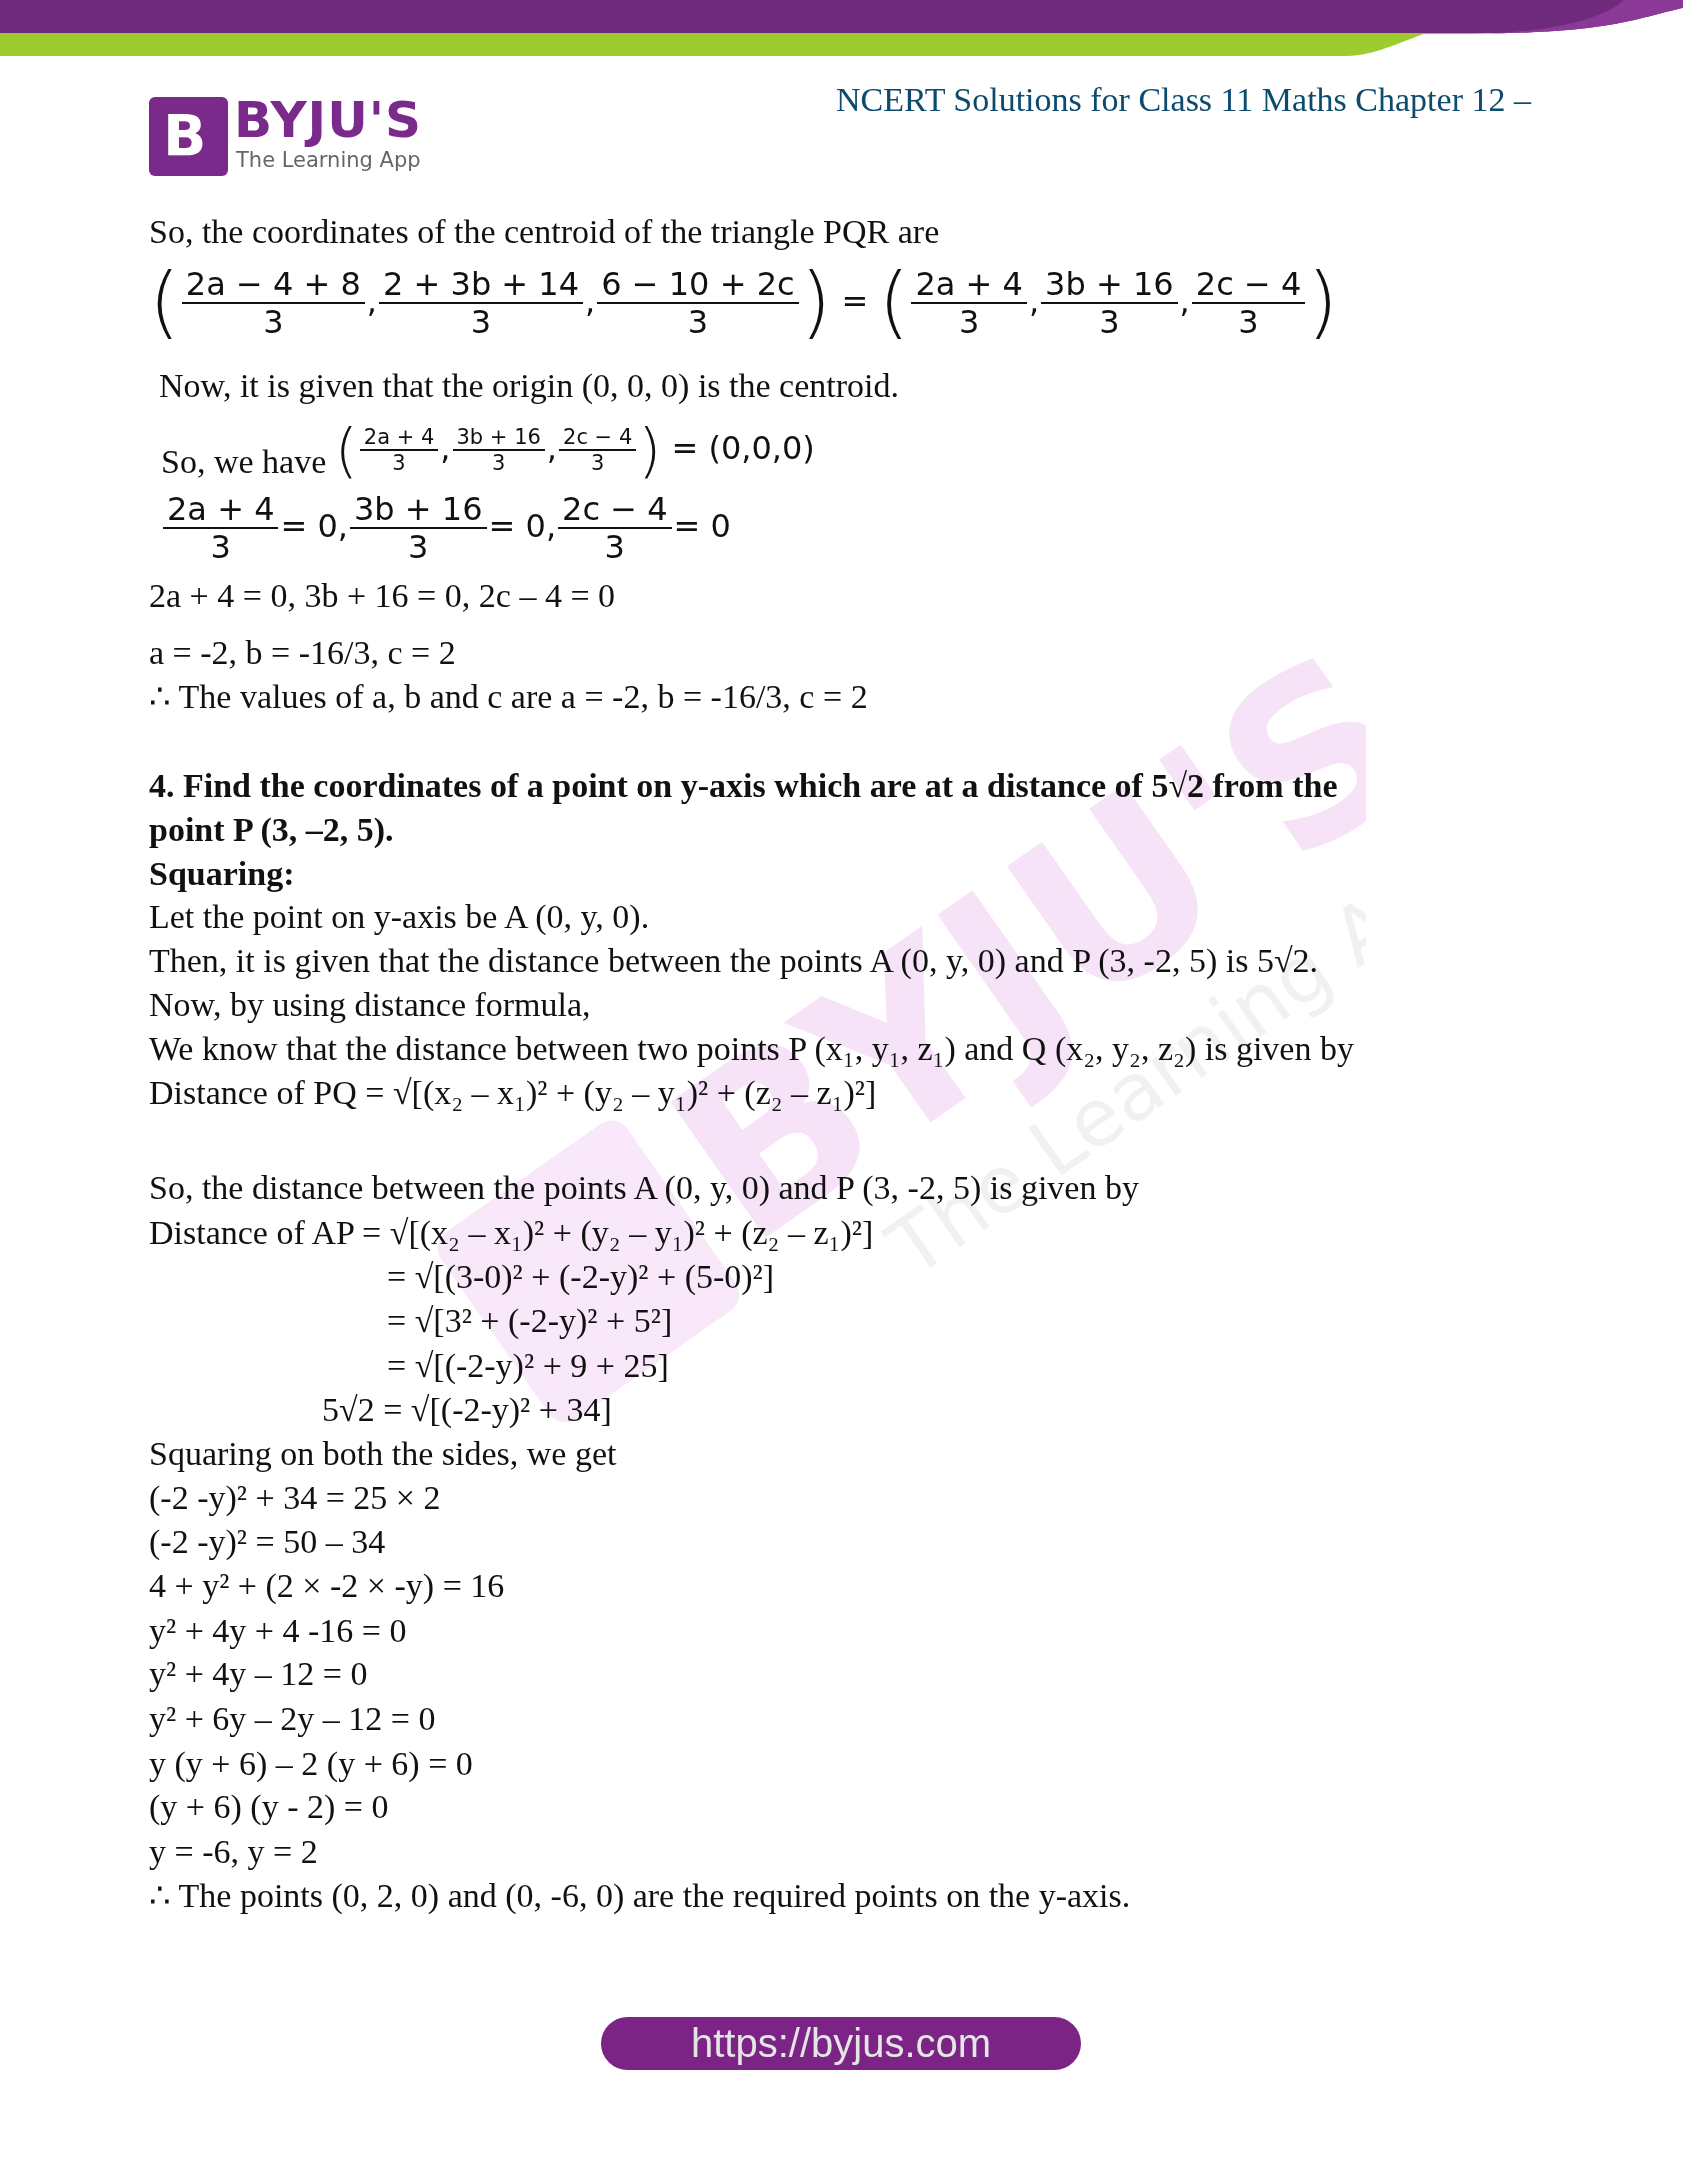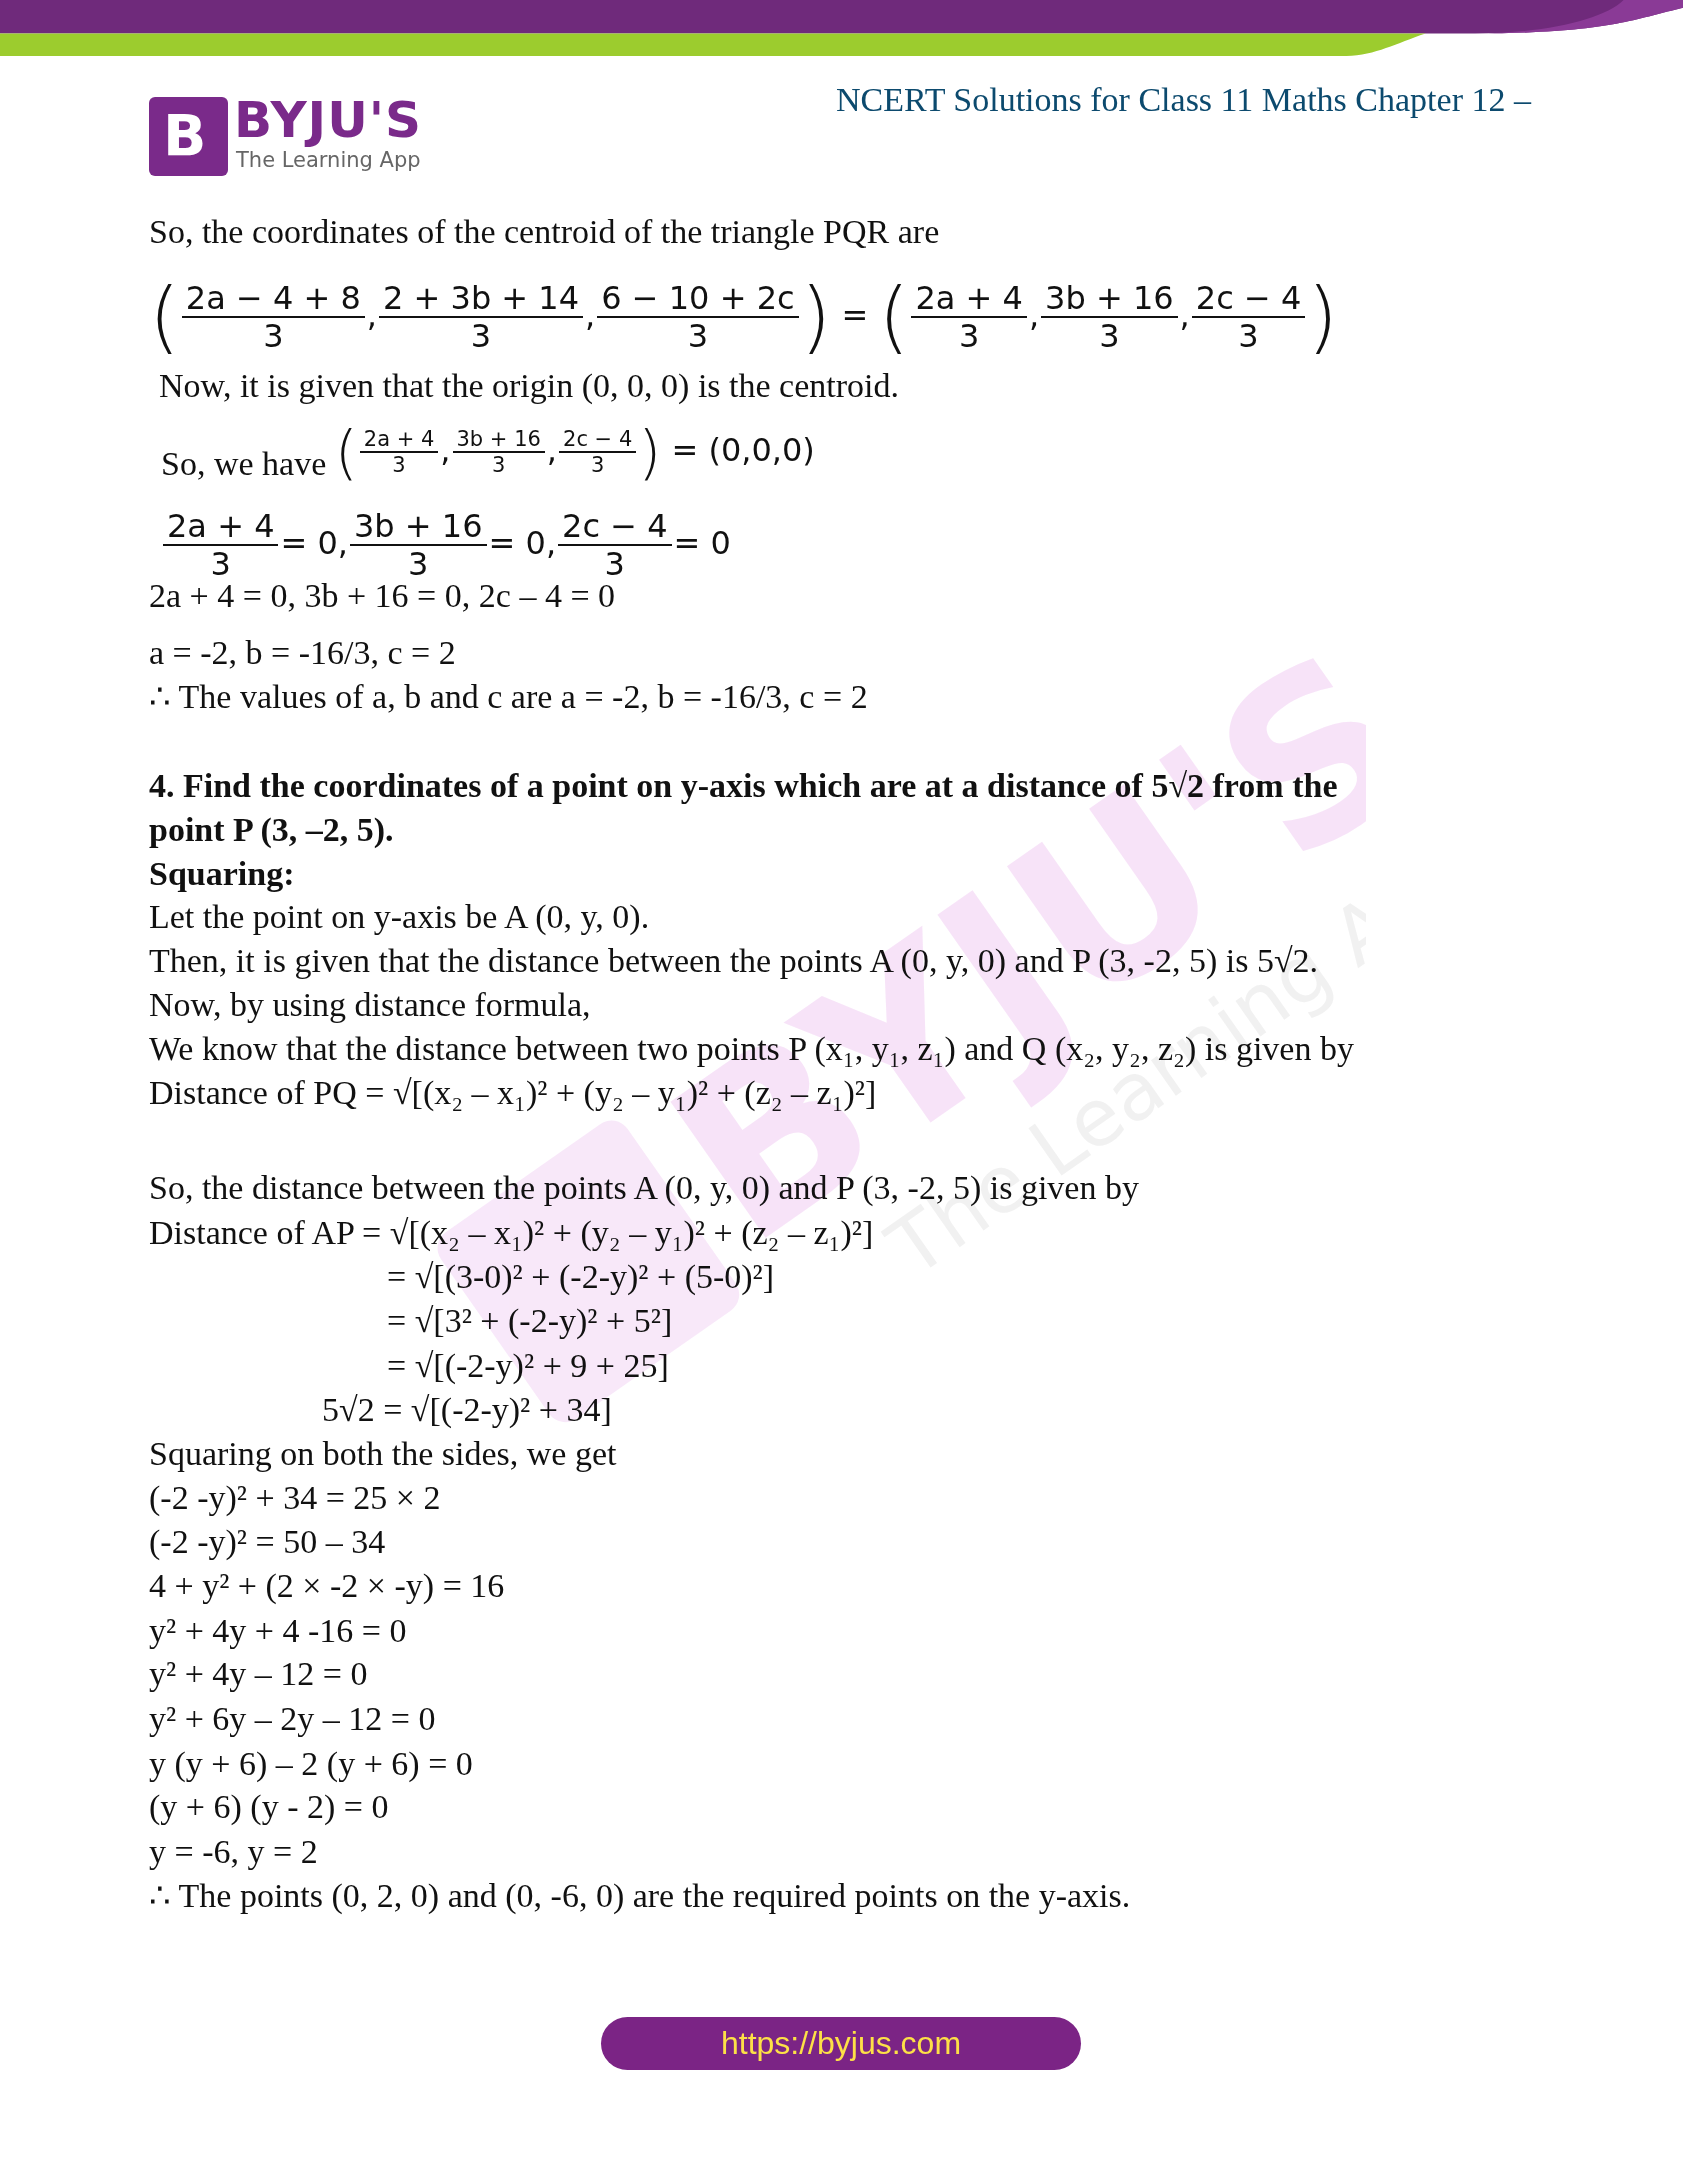--- a/index.html
+++ b/index.html
@@ -9,28 +9,28 @@
   .watermark { position:absolute; left:376px; top:634px; width:990px; height:891px; pointer-events:none; }
   .logo { position:absolute; left:149px; top:97px; width:287px; height:83px; }
   .logo-box { position:absolute; left:0; top:0; width:79px; height:79px; background:#7a2a8a; border-radius:6px; }
   .logo-box span { position:absolute; left:14px; top:6px; color:#fff; font-family:"DejaVu Sans", sans-serif; font-weight:bold; font-size:57px; }
   .logo-word { position:absolute; left:85px; top:-6px; color:#7a2a8a; font-family:"DejaVu Sans", sans-serif; font-weight:bold; font-size:50px; letter-spacing:1px; }
   .logo-tag { position:absolute; left:87px; top:51px; color:#666; font-family:"DejaVu Sans", sans-serif; font-size:21px; }
   .hdr-title { position:absolute; left:836px; top:77px; font-size:34px; line-height:45px; color:#0c4a6e; }
   .content { position:absolute; left:149px; top:212px; width:1386px; font-size:34px; }
   .line { position:absolute; left:0; white-space:nowrap; line-height:40px; }
   .bold { font-weight:bold; }
-  .frac { display:inline-block; vertical-align:middle; text-align:center; margin:17px 2px; }
+  .frac { display:inline-block; vertical-align:middle; text-align:center; margin:0 2px; }
   .frac .num { display:block; border-bottom:2px solid #111; padding:0 4px; line-height:36px; }
   .frac .den { display:block; line-height:36px; }
   .cm { font-family:"DejaVu Sans", sans-serif; font-size:32px; }
   .paren { font-size:79px; vertical-align:middle; font-weight:100; line-height:79px; }
   .small .num, .small .den { font-size:21px; line-height:24px; }
   .footer-pill { position:absolute; left:601px; top:2017px; width:480px; height:53px; background:#7b2485; border-radius:27px;
-                 color:#fde047; font-family:"Liberation Sans", sans-serif; font-size:32px; text-align:center; line-height:53px; }
+                 color:#e5e5e5; font-family:"Liberation Sans", sans-serif; font-size:40px; text-align:center; line-height:53px; }
 </style>
 </head>
 <body>
 
 <svg class="topbar" viewBox="0 0 1700 58" preserveAspectRatio="none">
   <path d="M0 0 H1700 V8 C1650 20 1620 34 1490 34 H0 Z" fill="#6f2a7b"></path>
   <path d="M0 34 H1440 C1410 44 1390 56 1360 57 H0 Z" fill="#9ccc2e"></path>
   <path d="M1490 34 C1620 34 1650 20 1700 8 V0 H1640 C1620 20 1560 34 1490 34 Z" fill="#8a3a96"></path>
 </svg>
 

